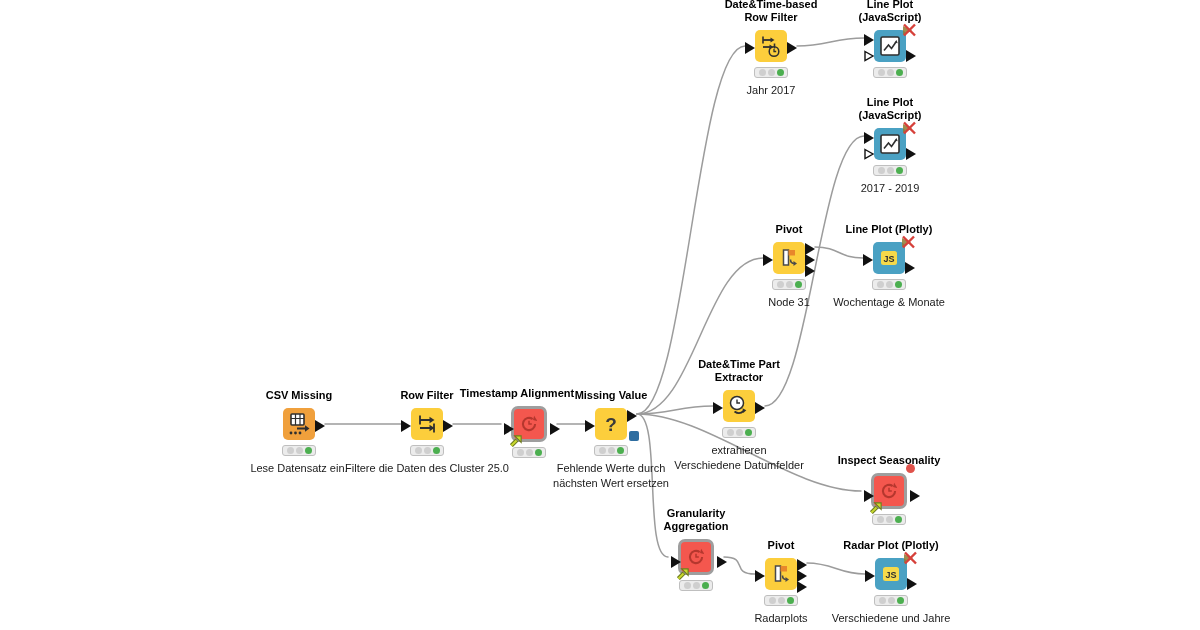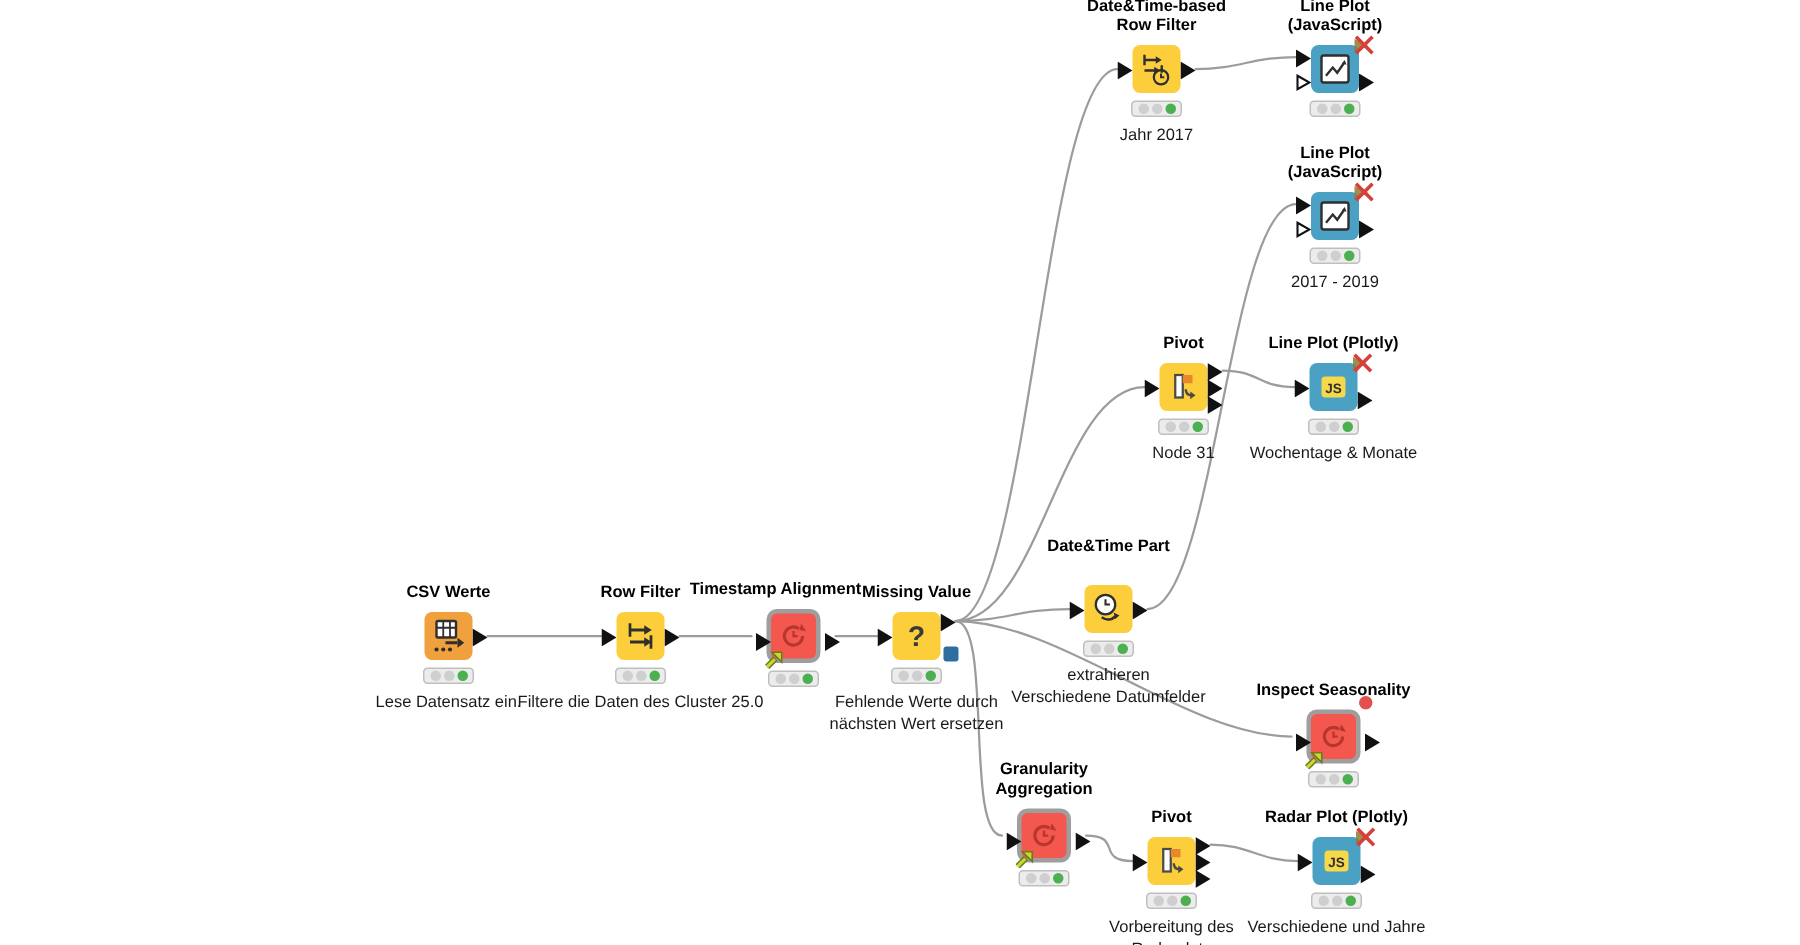--- a/index.html
+++ b/index.html
@@ -47,21 +47,21 @@
             <circle cx="8" cy="25" r="1.4" fill="#2F2F2F"></circle>
             <circle cx="12.5" cy="25" r="1.4" fill="#2F2F2F"></circle>
             <circle cx="17" cy="25" r="1.4" fill="#2F2F2F"></circle>
           </svg>
         </div>
         <div class="port" style="left: 32px; top: 10px; width: 10px; height: 12px;"><svg viewBox="0 0 10 12" width="10" height="12">
             <polygon points="0,0 10,6 0,12" fill="#111111"></polygon>
           </svg></div>
       </div>
       <div class="title" style="left: 179px; top: 389px; width: 240px;">
-        <div>CSV Werte</div>
+        <div>CSV Missing</div>
       </div>
       <div class="traffic" style="left: 282px; top: 445px; width: 34px; height: 11px; background: rgb(236, 236, 236); border: 1px solid rgb(191, 191, 191);">
         <div class="tdot" style="background: rgb(207, 207, 207);"></div>
         <div class="tdot" style="background: rgb(207, 207, 207);"></div>
         <div class="tdot" style="background: rgb(76, 175, 80);"></div>
       </div>
       <div class="ann" style="left: 169px; top: 461px; width: 260px;">
         <div>Lese Datensatz ein.</div>
       </div>
       <div class="node" style="left: 411px; top: 408px; width: 32px; height: 32px; background: rgb(252, 206, 60);">
@@ -317,20 +317,21 @@
         </div>
         <div class="port" style="left: -10px; top: 10px; width: 10px; height: 12px;"><svg viewBox="0 0 10 12" width="10" height="12">
             <polygon points="0,0 10,6 0,12" fill="#111111"></polygon>
           </svg></div>
         <div class="port" style="left: 32px; top: 10px; width: 10px; height: 12px;"><svg viewBox="0 0 10 12" width="10" height="12">
             <polygon points="0,0 10,6 0,12" fill="#111111"></polygon>
           </svg></div>
       </div>
       <div class="title" style="left: 619px; top: 358px; width: 240px;">
         <div>Date&amp;Time Part</div>
+        <div>Extractor</div>
       </div>
       <div class="traffic" style="left: 722px; top: 427px; width: 34px; height: 11px; background: rgb(236, 236, 236); border: 1px solid rgb(191, 191, 191);">
         <div class="tdot" style="background: rgb(207, 207, 207);"></div>
         <div class="tdot" style="background: rgb(207, 207, 207);"></div>
         <div class="tdot" style="background: rgb(76, 175, 80);"></div>
       </div>
       <div class="ann" style="left: 609px; top: 443px; width: 260px;">
         <div>extrahieren</div>
         <div>Verschiedene Datumfelder</div>
       </div>
@@ -416,21 +417,20 @@
       </div>
       <div class="title" style="left: 661px; top: 539px; width: 240px;">
         <div>Pivot</div>
       </div>
       <div class="traffic" style="left: 764px; top: 595px; width: 34px; height: 11px; background: rgb(236, 236, 236); border: 1px solid rgb(191, 191, 191);">
         <div class="tdot" style="background: rgb(207, 207, 207);"></div>
         <div class="tdot" style="background: rgb(207, 207, 207);"></div>
         <div class="tdot" style="background: rgb(76, 175, 80);"></div>
       </div>
       <div class="ann" style="left: 651px; top: 611px; width: 260px;">
-        <div>Vorbereitung des</div>
         <div>Radarplots</div>
       </div>
       <div class="node" style="left: 875px; top: 558px; width: 32px; height: 32px; background: rgb(74, 161, 195);">
         <div class="icon">
           <svg viewBox="0 0 32 32">
             <rect x="8" y="9" width="16" height="14" rx="2.5" fill="#F6D94A"></rect>
             <text x="16" y="19.8" font-family="Liberation Sans,sans-serif" font-size="9" font-weight="bold" fill="#2F2F2F" text-anchor="middle">JS</text>
           </svg>
         </div>
         <div class="port" style="left: -10px; top: 10px; width: 10px; height: 12px;"><svg viewBox="0 0 10 12" width="10" height="12">

